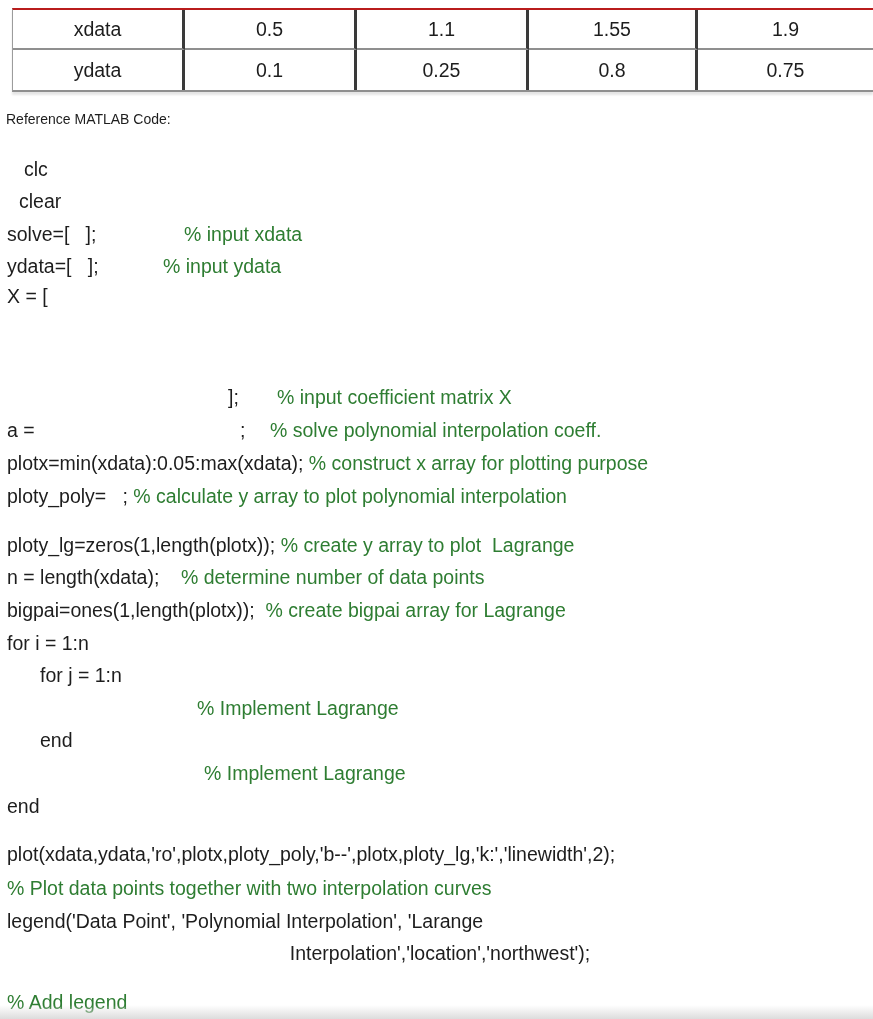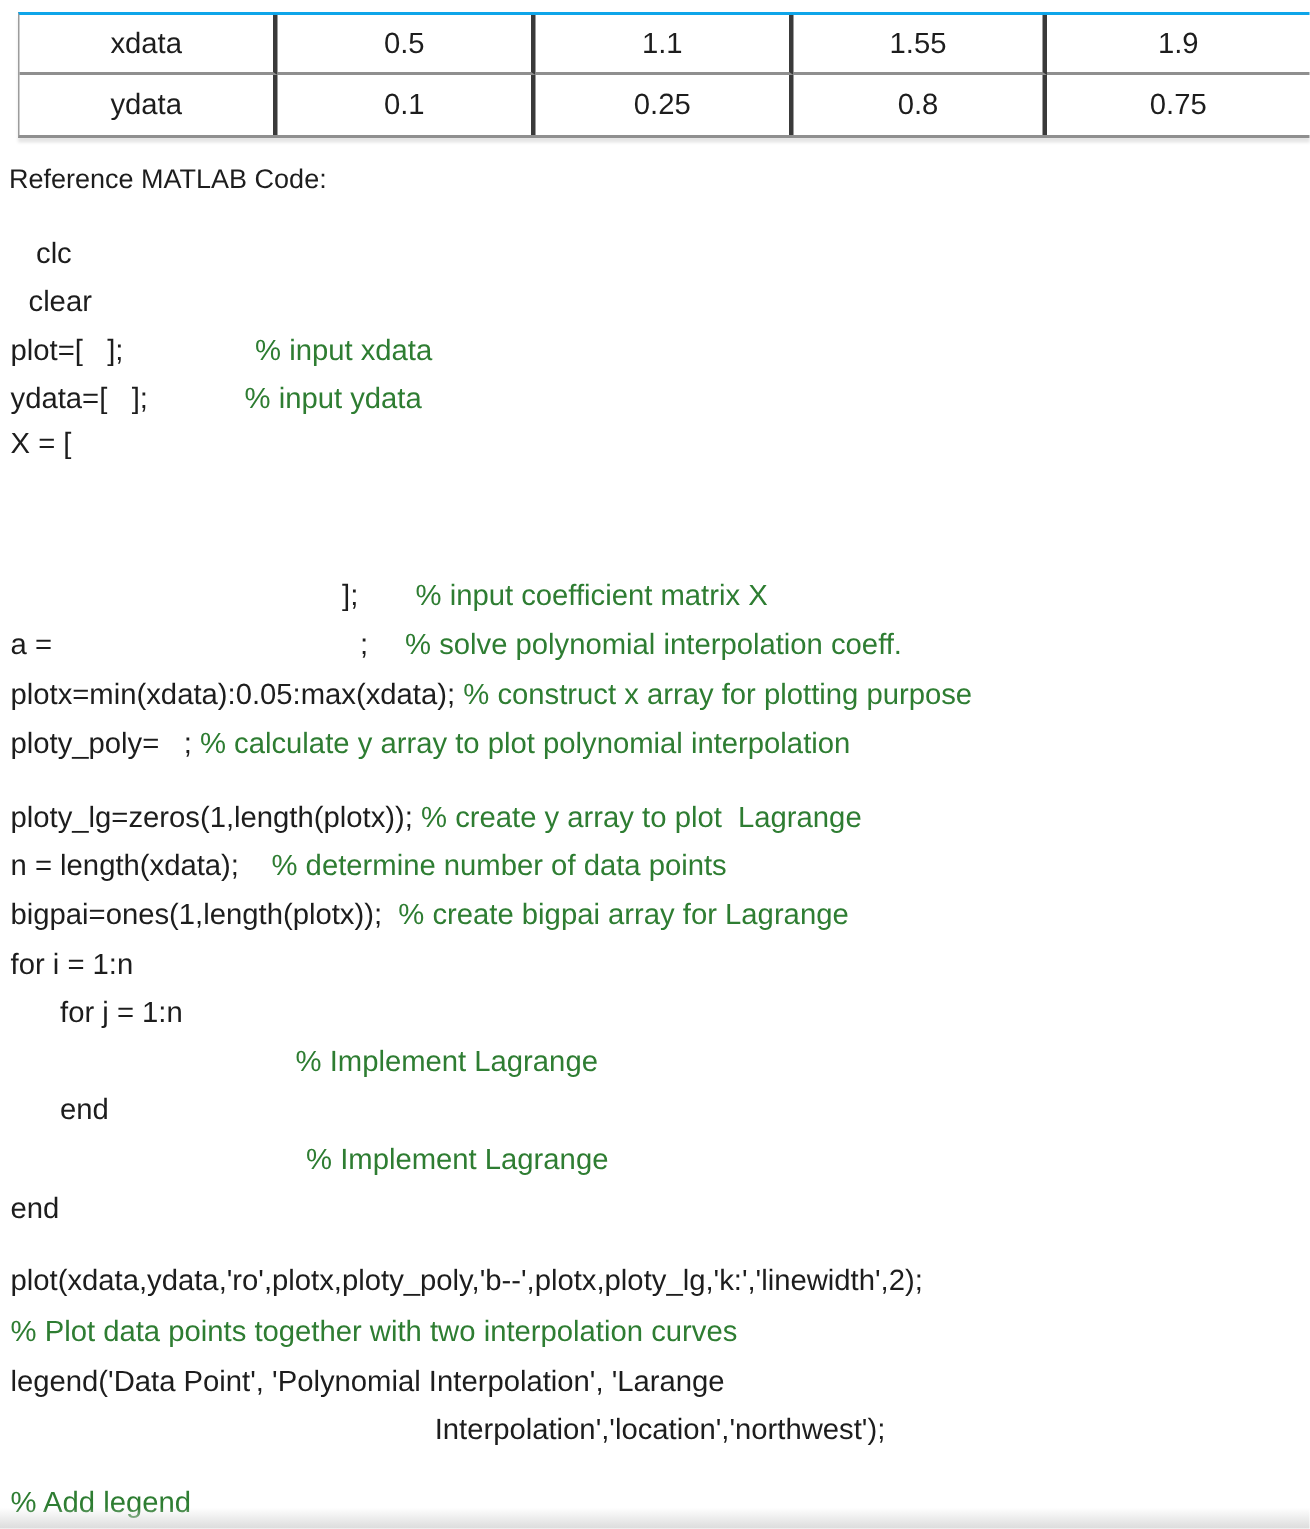--- a/index.html
+++ b/index.html
@@ -18,39 +18,39 @@
     overflow: hidden;
   }
   
   .data-table {
     position: absolute;
     left: 12px; top: 8px; right: 0;
     height: 80px;
     display: grid;
     grid-template-columns: 172px 172px 172px 169px auto;
     grid-template-rows: 40px 40px;
-    border-top: 2px solid #0ea5e9;
+    border-top: 2px solid #b91c1c;
     border-left: 1px solid #9c9c9c;
     border-bottom: 2px solid var(--table-light);
     box-shadow: 0 3px 2px rgba(0,0,0,0.10);
   }
   .cell {
     display: flex; align-items: center; justify-content: center;
     border-right: 3px solid var(--table-dark);
     font-size: 19.5px;
     color: var(--code-text);
     overflow: hidden;
   }
   .cell.last { border-right: none; }
   .cell.row1 { border-bottom: 2px solid var(--table-light); }
   
   .heading {
     position: absolute;
     left: 6px; top: 106px;
-    font-size: 18px;
+    font-size: 14px;
     line-height: 26px;
     color: var(--code-text);
   }
   
   #code { position: absolute; left: 0; top: 0; width: 100%; height: 100%; }
   .code-line {
     position: absolute;
     left: 0; width: 100%;
     height: 26px; line-height: 26px;
     padding-left: 7px;
@@ -84,21 +84,21 @@
   <div class="cell">0.25</div>
   <div class="cell">0.8</div>
   <div class="cell last">0.75</div>
 </div>
 
 <div class="heading">Reference MATLAB Code:</div>
 
 <div id="code">
     <div class="code-line" style="top: 156px; padding-left: 24px;"><span class="seg-code">clc</span></div>
     <div class="code-line" style="top: 188px; padding-left: 19px;"><span class="seg-code">clear</span></div>
-    <div class="code-line" style="top: 221px;"><span class="seg-code">plot=[   ];</span><span class="seg-comment" style="position: absolute; left: 170px;">% input xdata</span></div>
+    <div class="code-line" style="top: 221px;"><span class="seg-code">solve=[   ];</span><span class="seg-comment" style="position: absolute; left: 184px;">% input xdata</span></div>
     <div class="code-line" style="top: 253px;"><span class="seg-code">ydata=[   ];</span><span class="seg-comment" style="position: absolute; left: 163px;">% input ydata</span></div>
     <div class="code-line" style="top: 283px;"><span class="seg-code">X = [</span></div>
     <div class="code-line" style="top: 384px;"><span class="seg-code" style="position: absolute; left: 228px;">];</span><span class="seg-comment" style="position: absolute; left: 277px;">% input coefficient matrix X</span></div>
     <div class="code-line" style="top: 417px;"><span class="seg-code">a =</span><span class="seg-code" style="position: absolute; left: 240px;">;</span><span class="seg-comment" style="position: absolute; left: 270px; text-align: right;">% solve polynomial interpolation coeff.</span></div>
     <div class="code-line" style="top: 450px;"><span class="seg-code">plotx=min(xdata):0.05:max(xdata); </span><span class="seg-comment">% construct x array for plotting purpose</span></div>
     <div class="code-line" style="top: 483px;"><span class="seg-code">ploty_poly=   ; </span><span class="seg-comment">% calculate y array to plot polynomial interpolation</span></div>
     <div class="code-line" style="top: 532px;"><span class="seg-code">ploty_lg=zeros(1,length(plotx)); </span><span class="seg-comment">% create y array to plot  Lagrange</span></div>
     <div class="code-line" style="top: 564px;"><span class="seg-code">n = length(xdata);    </span><span class="seg-comment">% determine number of data points</span></div>
     <div class="code-line" style="top: 597px;"><span class="seg-code">bigpai=ones(1,length(plotx));  </span><span class="seg-comment">% create bigpai array for Lagrange</span></div>
     <div class="code-line" style="top: 630px;"><span class="seg-code">for i = 1:n</span></div>

